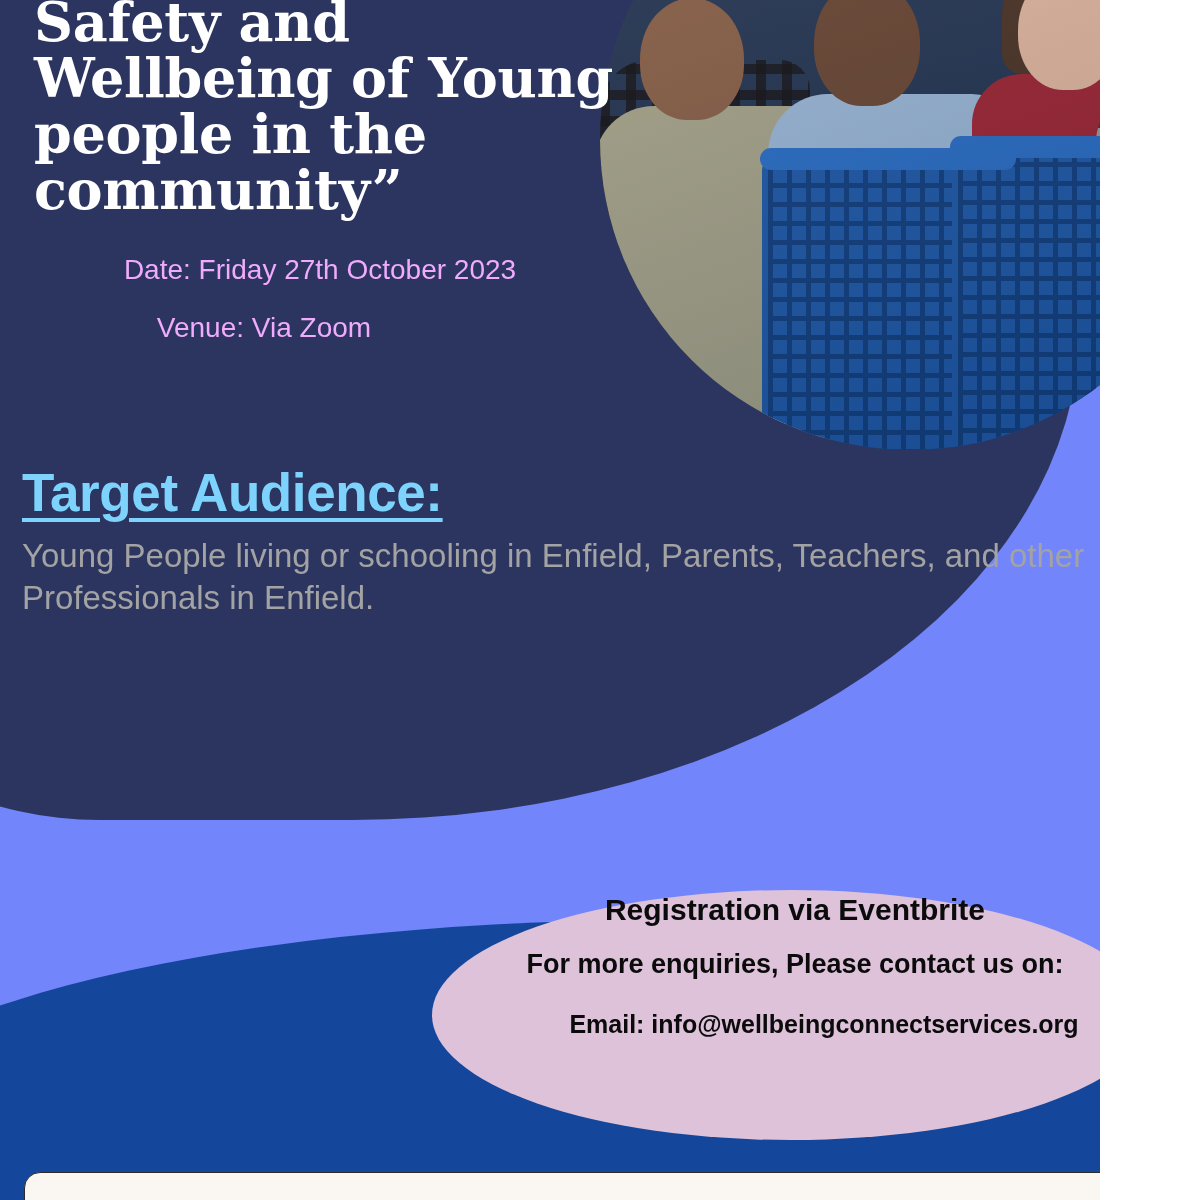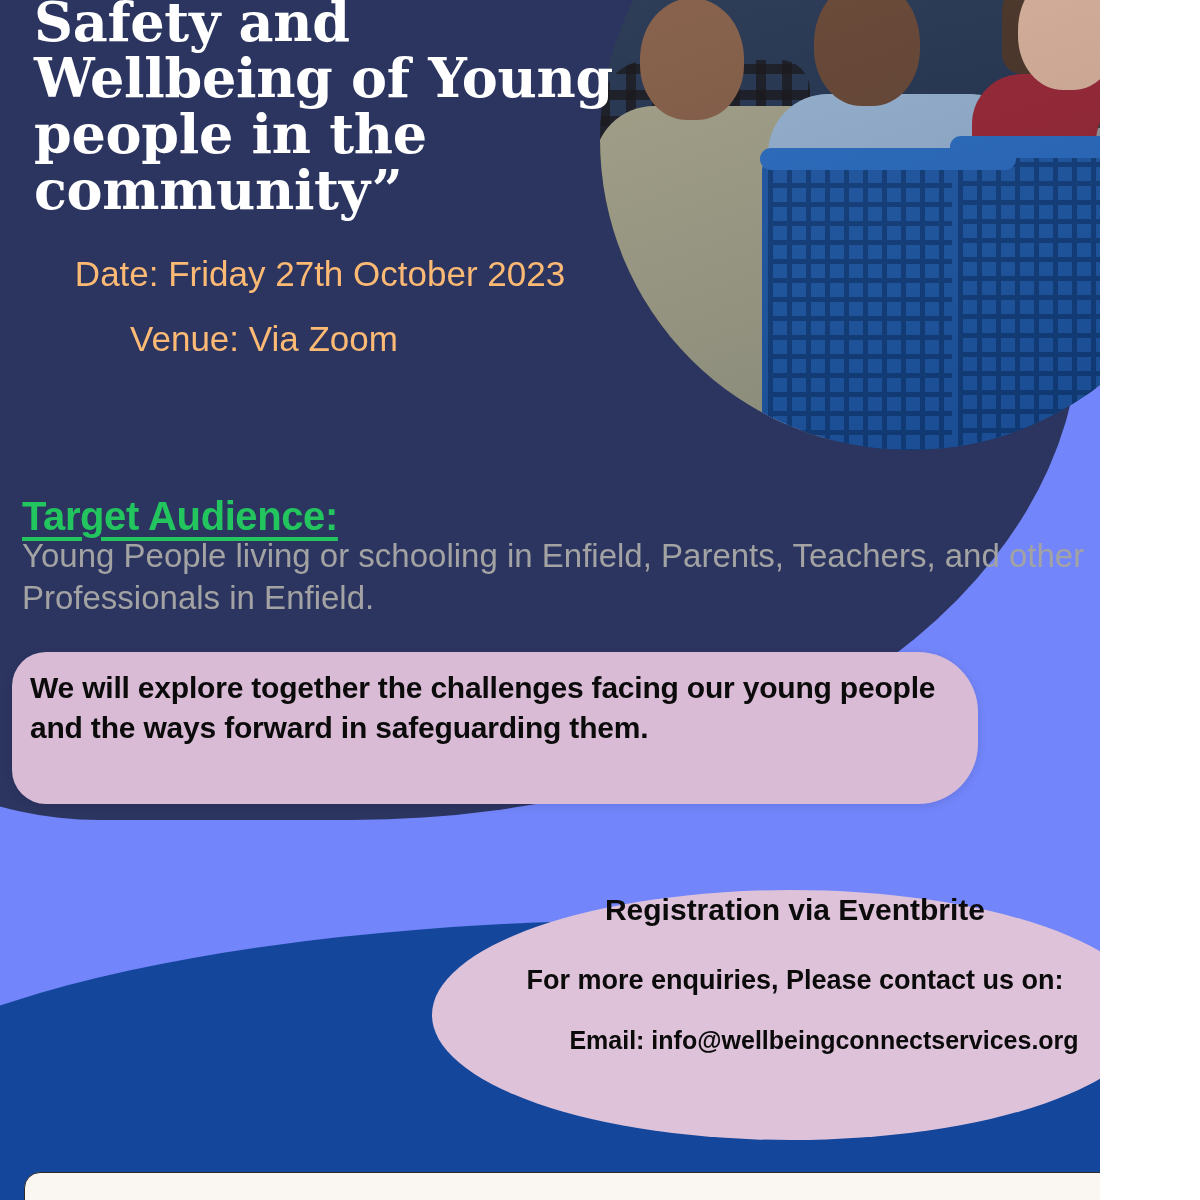--- a/index.html
+++ b/index.html
@@ -152,35 +152,35 @@
     line-height: 1.04;
     letter-spacing: -0.3px;
   }
 
   #event-details {
     position: absolute;
     left: 60px;
     top: 256px;
     width: 520px;
     text-align: center;
-    color: #fdba74;
-    font-size: 35px;
+    color: #f0abfc;
+    font-size: 28px;
     line-height: 1.0;
   }
   #event-details .row { margin-bottom: 30px; }
   #event-details .row:last-child { margin-bottom: 16px; }
   #event-details .row.r2 { padding-right: 58px; }
   #event-details .row.r3 { padding-right: 112px; }
 
   #audience-heading {
     position: absolute;
     left: 22px;
-    top: 494px;
-    color: #22c55e;
-    font-size: 40px;
+    top: 462px;
+    color: #7dd3fc;
+    font-size: 53px;
     font-weight: 700;
     letter-spacing: -0.4px;
     text-decoration: underline;
     text-underline-offset: 7px;
     text-decoration-thickness: 4px;
   }
 
   #audience-body {
     position: absolute;
     left: 22px;
@@ -228,21 +228,21 @@
     position: absolute;
     left: 470px;
     top: 893px;
     width: 650px;
     text-align: center;
     color: #0B0B0B;
   }
   #registration-title {
     font-size: 30px;
     font-weight: 700;
-    margin-bottom: 38px;
+    margin-bottom: 22px;
   }
   #registration-sub {
     font-size: 27px;
     font-weight: 700;
     margin-bottom: 28px;
   }
   #registration-email,
   #registration-tel {
     font-size: 25px;
     font-weight: 700;
@@ -303,23 +303,20 @@
   <div id="title">Safety and Wellbeing of Young people in the community”</div>
 
   <div id="event-details">
     <div class="row r1">Date: Friday 27th October 2023</div>
     <div class="row r3">Venue: Via Zoom</div>
   </div>
 
   <div id="audience-heading">Target Audience:</div>
   <div id="audience-body">Young People living or schooling in Enfield, Parents, Teachers, and other Professionals in Enfield.</div>
 
-  <div id="message-card">
-    <div id="message-text">We will explore together the challenges facing our young people and the ways forward in safeguarding them.</div>
-  </div>
 
   <div id="registration-oval"></div>
   <div id="registration-content">
     <div id="registration-title">Registration via Eventbrite</div>
     <div id="registration-sub">For more enquiries, Please contact us on:</div>
     <div id="registration-email">Email: info@wellbeingconnectservices.org</div>
   </div>
 
   <div id="bottom-strip"></div>
 

